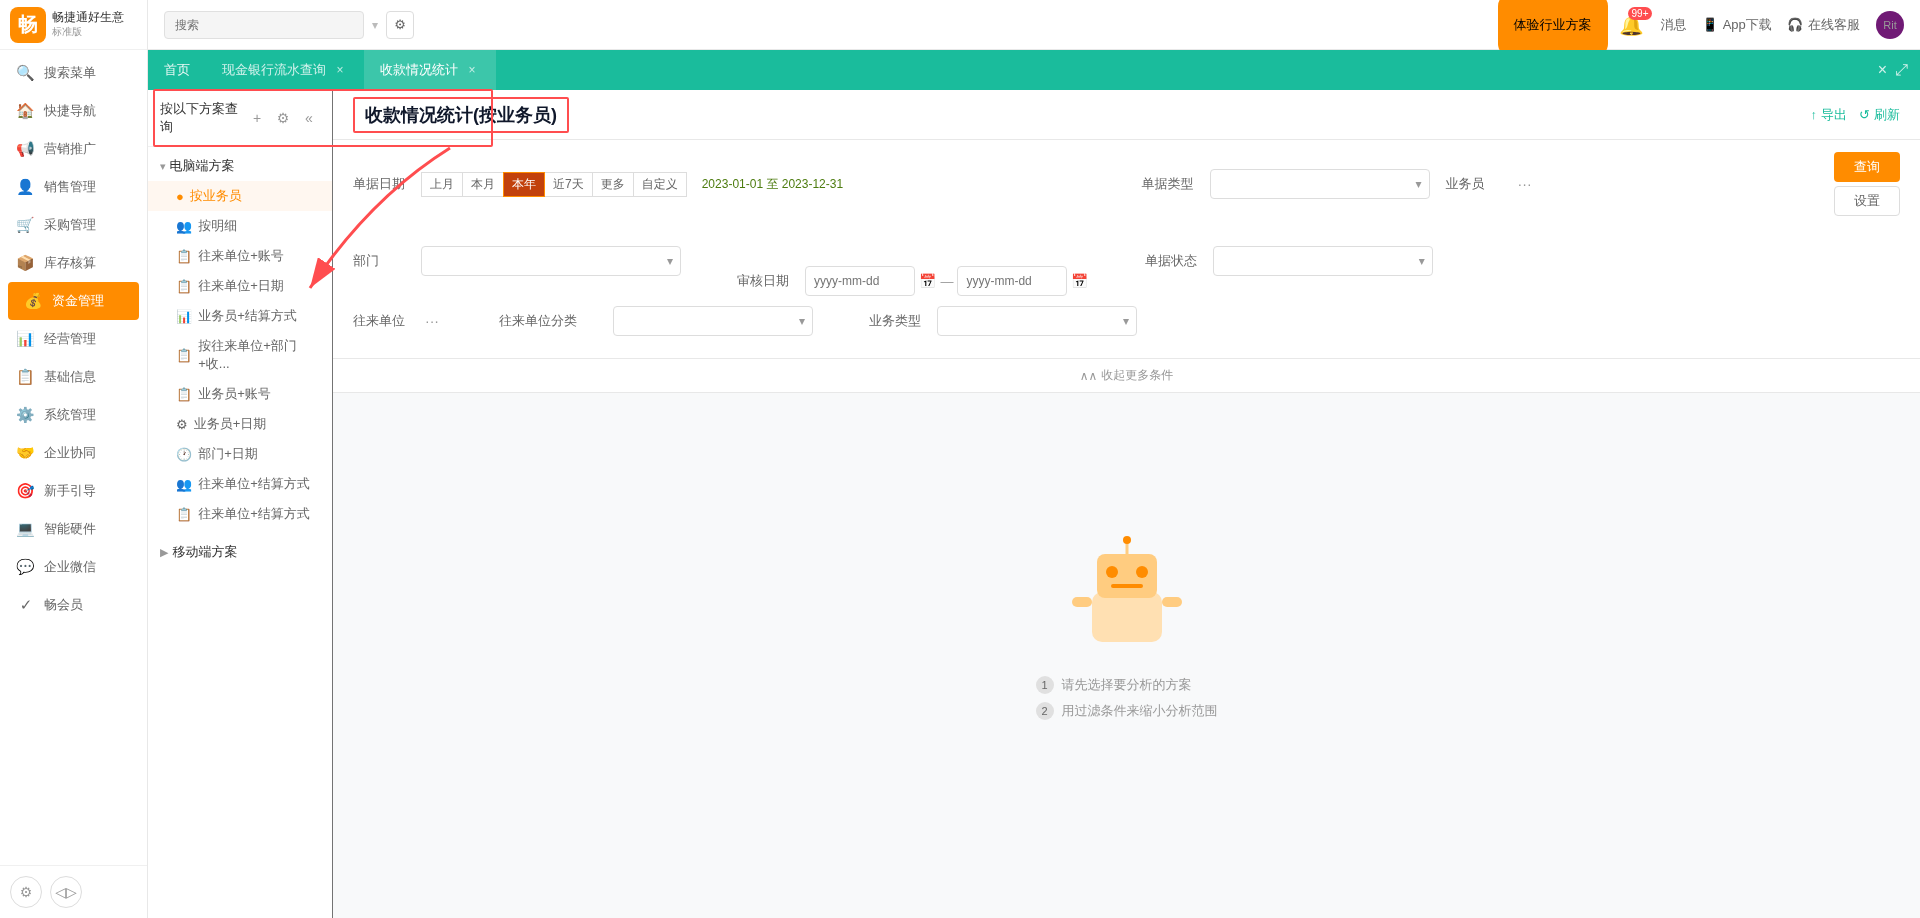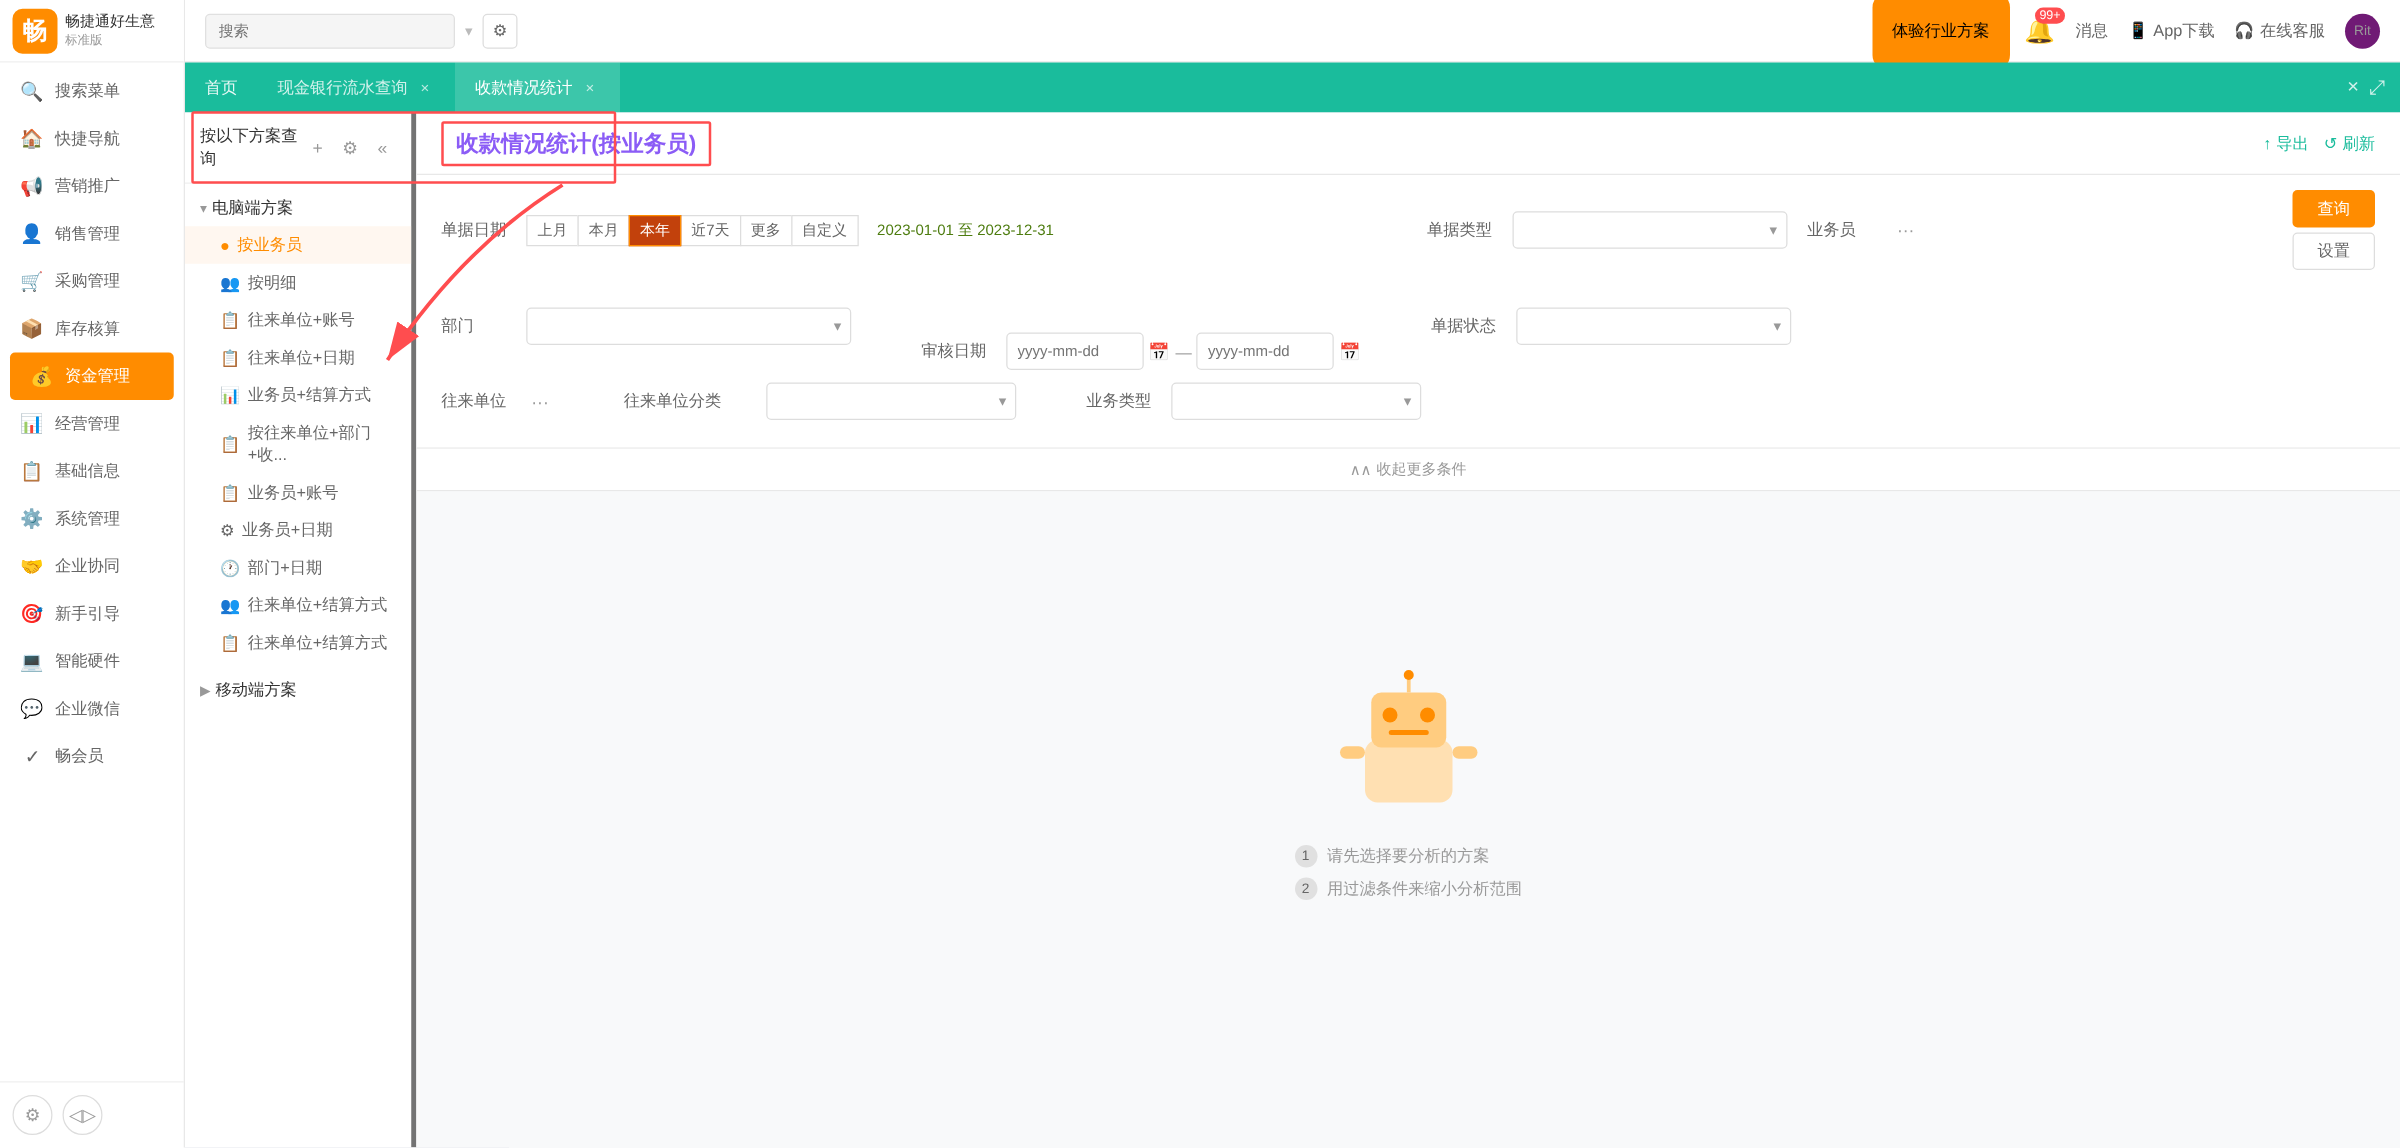--- a/index.html
+++ b/index.html
@@ -99,21 +99,21 @@
     .content { flex: 1; display: flex; overflow: hidden; background: #f0f2f5; }
 
     
     .page-wrapper { flex: 1; display: flex; flex-direction: column; overflow: hidden; }
     .page-header {
       background: #fff; padding: 0 20px; height: 50px;
       display: flex; align-items: center; justify-content: space-between;
       border-bottom: 1px solid #e8e8e8;
     }
     .page-title {
-      font-size: 18px; font-weight: bold; color: #8b5cf6;
+      font-size: 18px; font-weight: bold; color: #0f172a;
       border: 2px solid #ff4d4f; padding: 4px 10px; border-radius: 2px;
     }
     .page-actions { display: flex; gap: 12px; align-items: center; }
     .action-btn {
       display: flex; align-items: center; gap: 4px; color: #1abc9c;
       cursor: pointer; font-size: 13px;
     }
 
     
     .filter-area {
@@ -160,21 +160,21 @@
     .filter-actions { display: flex; flex-direction: column; gap: 4px; margin-left: auto; }
 
     .collapse-bar {
       display: flex; align-items: center; justify-content: center;
       padding: 8px 0; cursor: pointer; color: #999; font-size: 12px;
       background: #fff; border-bottom: 1px solid #e8e8e8;
     }
 
     
     .left-panel {
-      width: 185px; background: #fff; border-right: 4px solid #737373;
+      width: 185px; background: #fff; border-right: 1px solid #737373;
       display: flex; flex-direction: column; overflow-y: auto;
       flex-shrink: 0;
     }
     .panel-header {
       display: flex; align-items: center; padding: 10px 12px;
       border-bottom: 1px solid #f0f0f0; gap: 4px;
     }
     .panel-title { font-size: 13px; color: #333; flex: 1; }
     .panel-icon-btn {
       width: 22px; height: 22px; border-radius: 3px; border: none; background: transparent;

